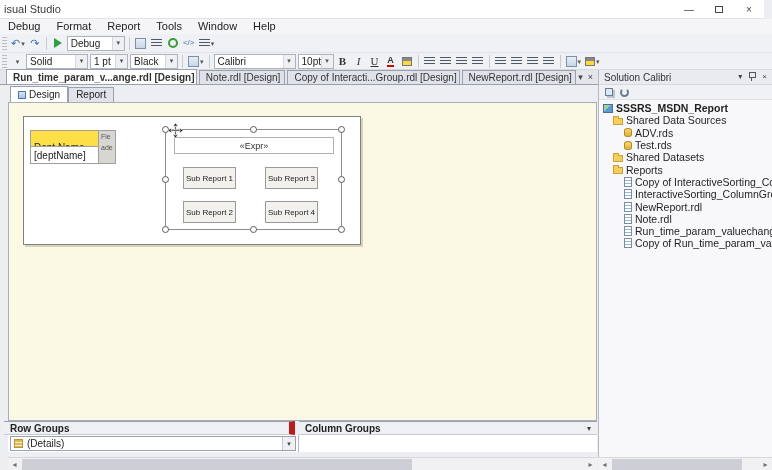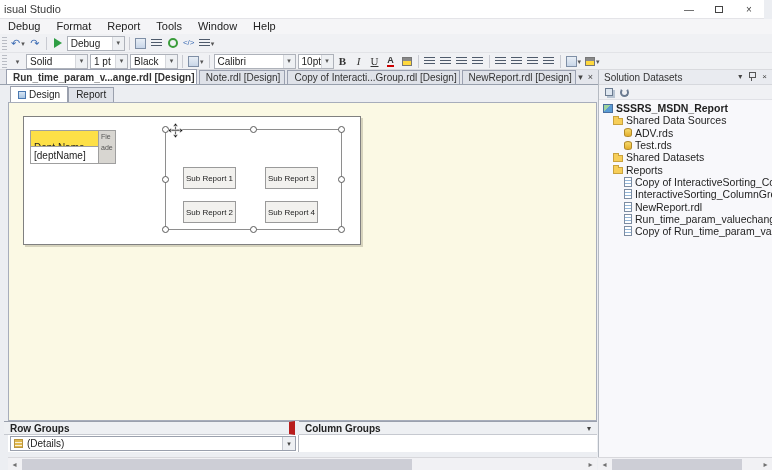--- a/index.html
+++ b/index.html
@@ -311,20 +311,23 @@
       <div class="sel-container">
         <span class="handle h-tl"></span>
         <span class="handle h-tm"></span>
         <span class="handle h-tr"></span>
         <span class="handle h-ml"></span>
         <span class="handle h-mr"></span>
         <span class="handle h-bl"></span>
         <span class="handle h-bm"></span>
         <span class="handle h-br"></span>
 
+        <div class="expr-box">
+            <span>«Expr»</span>
+          </div>
         <div class="subreport sr1">
             <span>Sub Report 1</span>
           </div>
         <div class="subreport sr2">
             <span>Sub Report 2</span>
           </div>
         <div class="subreport sr3">
             <span>Sub Report 3</span>
           </div>
         <div class="subreport sr4">
@@ -369,21 +372,21 @@
         <span>◂</span>
       </button>
     <div class="hs-thumb"></div>
     <button class="hs-btn hs-right">
         <span>▸</span>
       </button>
   </div>
 
   <div class="sepanel">
     <div class="se-hdr">
-      <span>Solution Datasets</span>
+      <span>Solution Calibri</span>
       <span class="se-hdr-icons">
         <span class="hi">▾</span>
         <span class="pin"></span>
         <span class="hi">×</span>
       </span>
     </div>
     <div class="se-toolbar">
       <span class="se-tool"></span>
       <span class="se-tool2"></span>
     </div>
@@ -419,20 +422,24 @@
       <div class="trow ind2">
         <span class="ticon icon-rpt"></span>
         <span>InteractiveSorting_ColumnGroup.rc</span>
       </div>
       <div class="trow ind2">
         <span class="ticon icon-rpt"></span>
         <span>NewReport.rdl</span>
       </div>
       <div class="trow ind2">
         <span class="ticon icon-rpt"></span>
+        <span>Note.rdl</span>
+      </div>
+      <div class="trow ind2">
+        <span class="ticon icon-rpt"></span>
         <span>Run_time_param_valuechange.rdl</span>
       </div>
       <div class="trow ind2">
         <span class="ticon icon-rpt"></span>
         <span>Copy of Run_time_param_valuecha</span>
       </div>
     </div>
   </div>
 
   <div class="hscroll hs-se">

